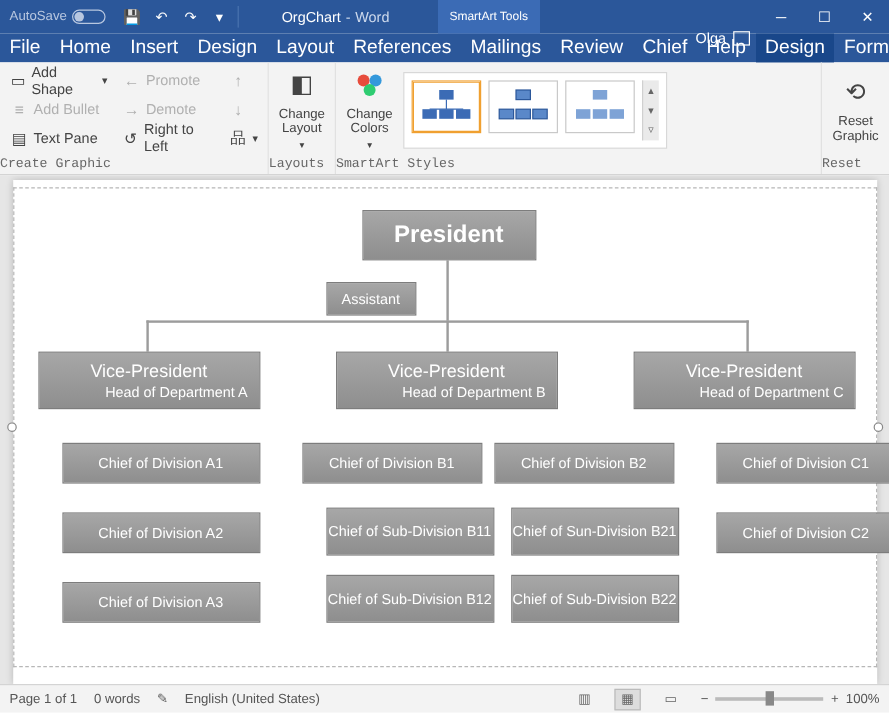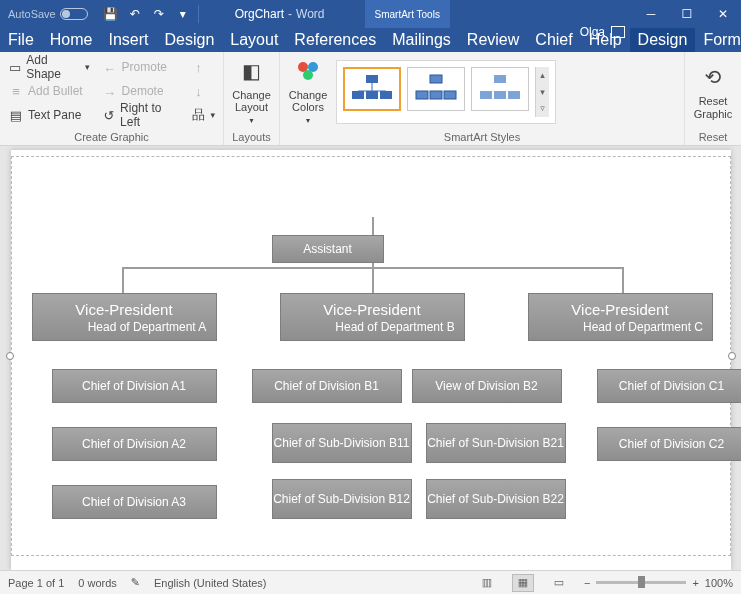--- a/index.html
+++ b/index.html
@@ -26,21 +26,21 @@
 .tabs .tab.active { background: #19478a; }
 .tabs .spacer { flex: 1; }
 .tabs .right { display: flex; align-items: center; gap: 8px; padding: 0 8px; }
 .tabs .icon16 { width: 16px; height: 16px; display: flex; align-items: center; justify-content: center; }
 .tabs .emoji { width: 16px; height: 16px; border-radius: 50%; background: #ffc83d; display: flex; align-items: center; justify-content: center; font-size: 10px; }
 
 
 .ribbon { height: 94px; background: #f3f3f3; border-bottom: 1px solid #d4d4d4; display: flex; }
 .group { border-right: 1px solid #e1e1e1; display: flex; flex-direction: column; }
 .group .body { flex: 1; display: flex; padding: 4px; gap: 4px; }
-.group .label { text-align: center; font-size: 11px; color: #666; padding-bottom: 2px; }
+.group .label { text-align: left; font-size: 11px; color: #666; padding-bottom: 2px; font-family: Liberation Mono, monospace; }
 .col { display: flex; flex-direction: column; gap: 2px; }
 .rbtn { height: 22px; display: flex; align-items: center; gap: 4px; padding: 0 4px; color: #444; cursor: pointer; font-size: 12px; }
 .rbtn.dis { color: #b0b0b0; }
 .rbtn .ico { width: 16px; height: 16px; display: flex; align-items: center; justify-content: center; font-size: 13px; }
 .bigbtn { width: 48px; display: flex; flex-direction: column; align-items: center; justify-content: center; gap: 4px; color: #444; cursor: pointer; font-size: 11px; text-align: center; line-height: 1.1; }
 .bigbtn .bigico { width: 28px; height: 28px; display: flex; align-items: center; justify-content: center; font-size: 20px; }
 .gallery { display: flex; gap: 6px; padding: 6px; border: 1px solid #d8d8d8; background: #fff; position: relative; height: 64px; }
 .gallery .thumb { width: 58px; height: 44px; border: 1px solid #c9c9c9; display: flex; align-items: center; justify-content: center; cursor: pointer; }
 .gallery .thumb.sel { border: 1px solid #f0a030; box-shadow: 0 0 0 1px #f0a030 inset; }
 .gallery .more { width: 14px; background: #eaeaea; border-left: 1px solid #d0d0d0; display: flex; flex-direction: column; }
@@ -251,22 +251,25 @@
     <div class="sa-canvas">
       <div class="handle l"></div>
       <div class="handle r"></div>
 
       <div class="line" style="left:360px;top:60px;width:2px;height:50px"></div>
       <div class="line" style="left:110px;top:110px;width:502px;height:2px"></div>
       <div class="line" style="left:110px;top:110px;width:2px;height:26px"></div>
       <div class="line" style="left:360px;top:110px;width:2px;height:26px"></div>
       <div class="line" style="left:610px;top:110px;width:2px;height:26px"></div>
 
-
-      <div class="node" style="left:260px;top:78px;width:112px;height:28px">
+      <div class="node big" style="left:290px;top:18px;width:145px;height:42px">
+          <span>President</span>
+        </div>
+
+      <div class="node" style="left:260px;top:78px;width:75px;height:28px">
           <span>Assistant</span>
         </div>
 
       <div class="node" style="left:20px;top:136px;width:185px;height:48px">
         <div class="title">Vice-President</div>
           <div class="sub">Head of Department A</div>
       </div>
       <div class="node" style="left:268px;top:136px;width:185px;height:48px">
         <div class="title">Vice-President</div>
           <div class="sub">Head of Department B</div>
@@ -283,21 +286,21 @@
           <span>Chief of Division A2</span>
         </div>
       <div class="node" style="left:40px;top:328px;width:165px;height:34px">
           <span>Chief of Division A3</span>
         </div>
 
       <div class="node" style="left:240px;top:212px;width:150px;height:34px">
           <span>Chief of Division B1</span>
         </div>
       <div class="node" style="left:400px;top:212px;width:150px;height:34px">
-          <span>View of Division B2</span>
+          <span>Chief of Division B2</span>
         </div>
 
       <div class="node" style="left:260px;top:266px;width:140px;height:40px">
           <span>Chief of Sub-Division B11</span>
         </div>
       <div class="node" style="left:414px;top:266px;width:140px;height:40px">
           <span>Chief of Sun-Division B21</span>
         </div>
       <div class="node" style="left:260px;top:322px;width:140px;height:40px">
           <span>Chief of Sub-Division B12</span>

